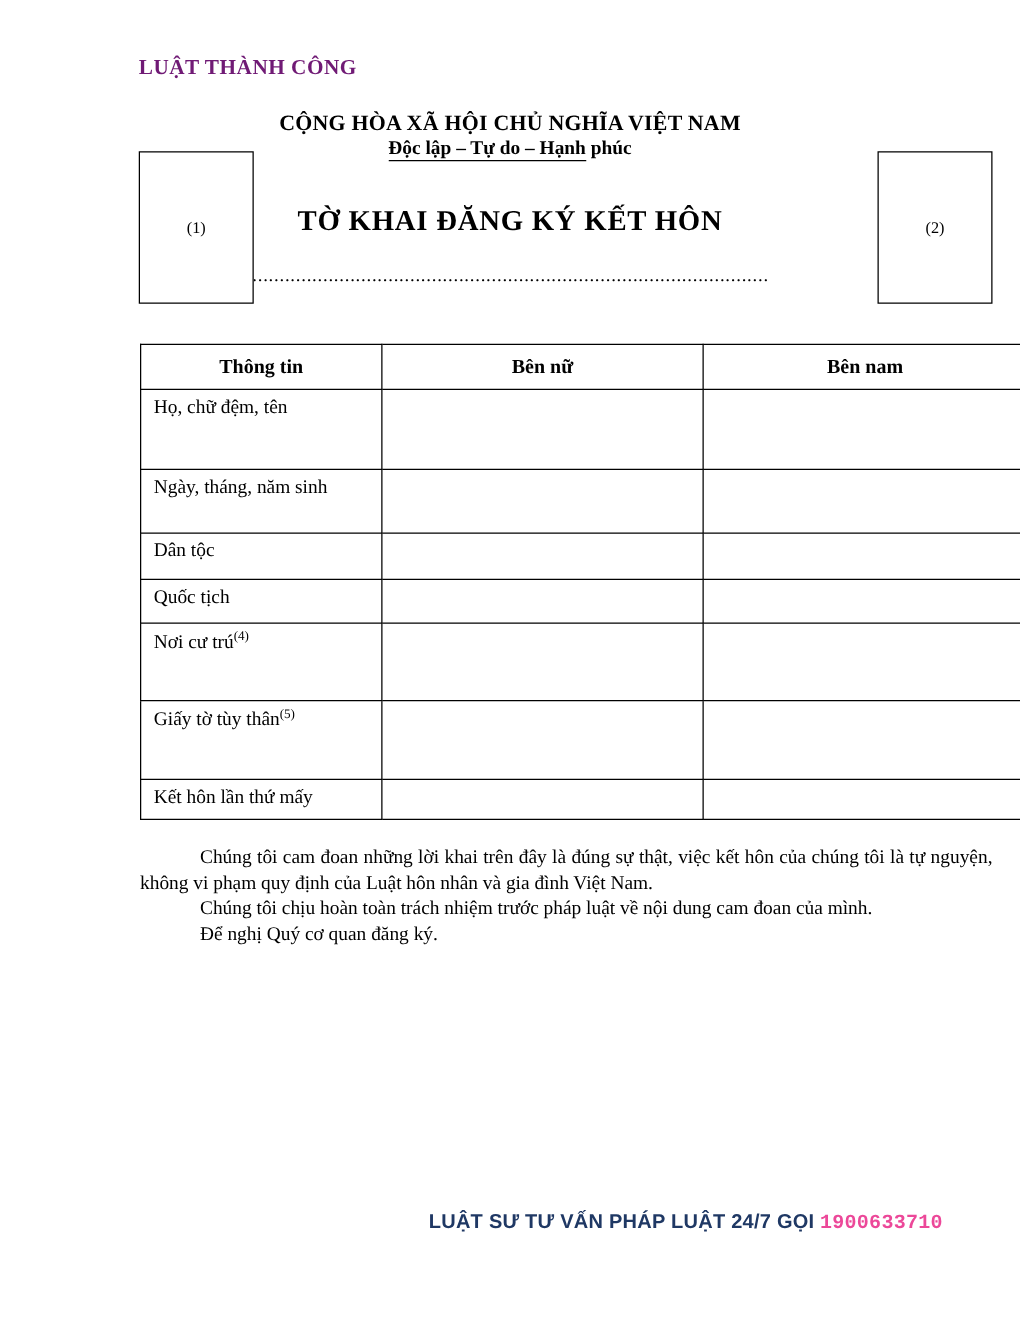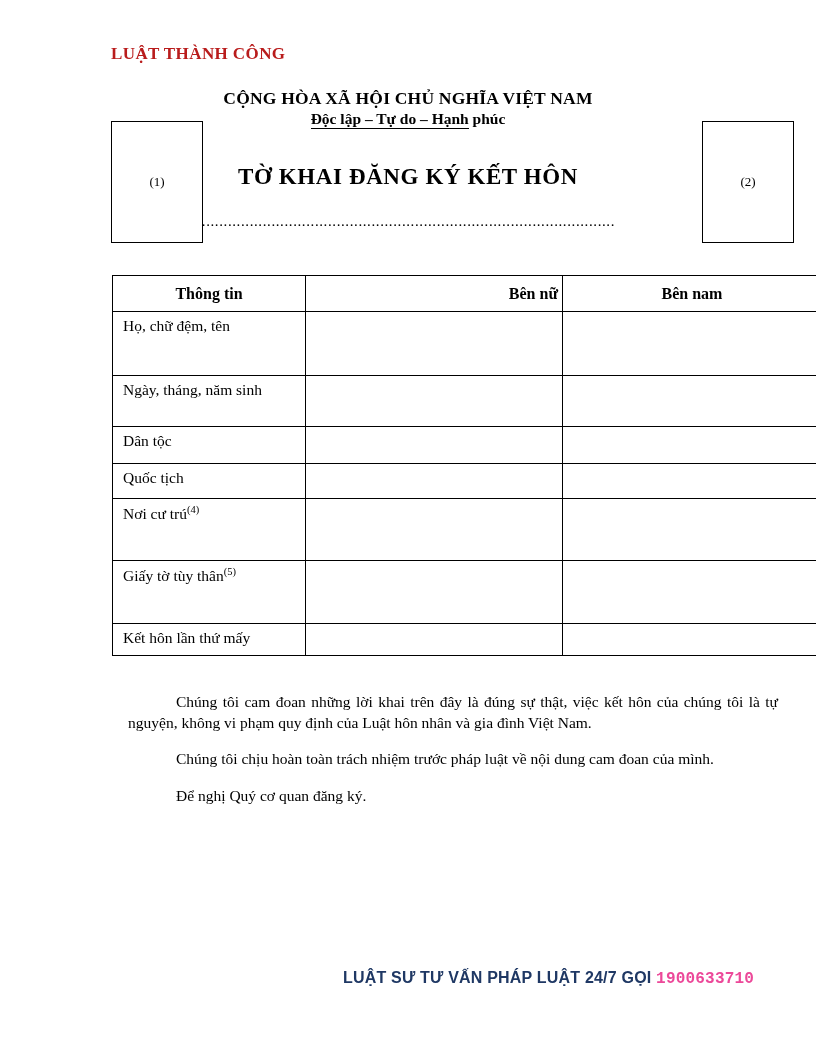--- a/index.html
+++ b/index.html
@@ -22,21 +22,21 @@
 
   
   #brand {
     position: absolute;
     left: 111px;
     top: 44px;
     font-family: "Liberation Serif", "DejaVu Serif", serif;
     font-weight: bold;
     font-size: 17px;
     letter-spacing: 0.4px;
-    color: #b91c1c;
+    color: #701a75;
     white-space: nowrap;
   }
 
   
   #nation-title {
     position: absolute;
     left: 0;
     top: 88px;
     width: 816px;
     text-align: center;
@@ -123,38 +123,38 @@
     line-height: 1.2;
   }
   #info-table thead td {
     text-align: center;
     font-weight: bold;
     vertical-align: middle;
     padding: 8px 4px;
     font-size: 16px;
   }
   #info-table .col-label { width: 184px; }
-  #info-table .col-female { width: 248px; text-align: right; }
+  #info-table .col-female { width: 248px; }
   #info-table .col-male { width: 250px; }
   #info-table .sup {
     font-size: 10.5px;
     vertical-align: super;
   }
 
   
   #body-text {
     position: absolute;
     left: 112px;
     top: 676px;
     width: 682px;
     font-size: 15.5px;
     line-height: 20.6px;
   }
   #body-text p {
-    margin: 16px;
+    margin: 0;
     text-indent: 48px;
     text-align: justify;
   }
 
   
   #date-block {
     position: absolute;
     left: 112px;
     top: 801px;
     width: 630px;

